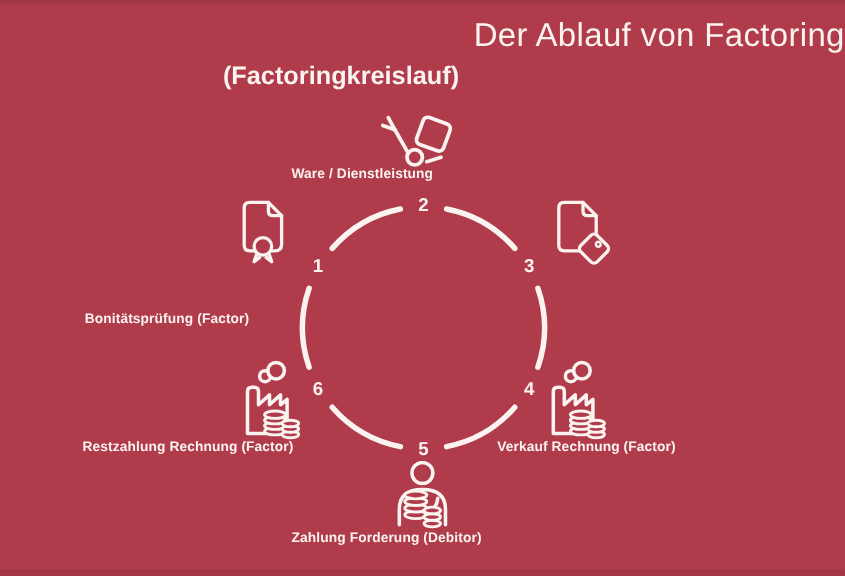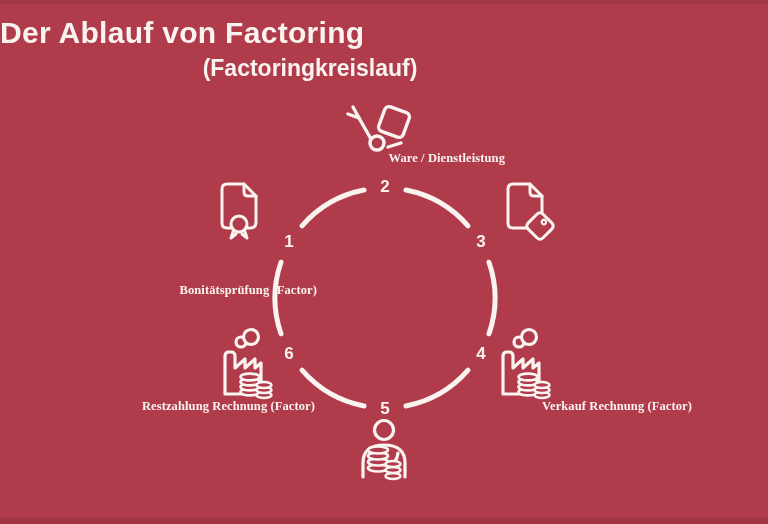--- a/index.html
+++ b/index.html
@@ -3,39 +3,39 @@
 <meta charset="utf-8">
 <style>
   :root { --bg:#B03B4B; --fg:#FAF3EF; }
   * { margin:0; padding:0; box-sizing:border-box; }
   html,body { width:768px; height:524px; }
   body { background:var(--bg); font-family:"Liberation Sans", sans-serif; overflow:hidden; position:relative; }
   .stage { position:absolute; inset:0; }
   .edge-strip { position:absolute; left:0; width:768px; background:rgba(0,0,0,0.08); }
   .edge-top { top:0; height:4px; }
   .edge-bottom { bottom:0; height:6px; }
-  .title { position:absolute; top:16px; left:0; width:768px; text-align:left;
-           color:var(--fg); font-size:30px; font-weight:bold; letter-spacing:0.3px; }
+  .title { position:absolute; top:16px; left:0; width:768px; text-align:right;
+           color:var(--fg); font-size:30px; font-weight:normal; letter-spacing:0.3px; }
   .subtitle { position:absolute; top:55px; left:0; width:620px; text-align:center;
               color:var(--fg); font-size:23px; font-weight:bold; }
   .cycle { position:absolute; left:260px; top:173px; width:250px; height:250px; color:var(--fg); }
   .stepnum { position:absolute; transform:translate(-50%,-50%); color:var(--fg);
              font-size:17px; font-weight:bold; }
   .n1 { left:289px; top:242px; } .n2 { left:385px; top:187px; } .n3 { left:481px; top:242px; }
   .n4 { left:481px; top:354px; } .n5 { left:385px; top:409px; } .n6 { left:289px; top:354px; }
   .ico { position:absolute; color:var(--fg); }
   .ico svg { display:block; width:100%; height:100%; }
   .ico-handtruck { left:344px; top:102px; width:72px; height:50px; }
   .ico-certificate { left:219px; top:181px; width:40px; height:59px; }
   .ico-doctag { left:505px; top:181px; width:52px; height:62px; }
   .ico-factory4 { left:496px; top:326px; width:58px; height:74px; }
   .ico-factory6 { left:218px; top:326px; width:58px; height:74px; }
   .ico-person { left:357px; top:419px; width:56px; height:62px; }
-  .lbl { position:absolute; width:240px; text-align:right; color:var(--fg);
-         font-size:12.5px; font-weight:bold; letter-spacing:0.1px;font-family:Liberation Serif, serif; }
+  .lbl { position:absolute; width:240px; text-align:left; color:var(--fg);
+         font-size:12.5px; font-weight:bold; letter-spacing:0.1px; }
   .lbl-ware { left:265px; top:151px; }
   .lbl-bonitaet { left:77px; top:235px;margin-top:48px; }
   .lbl-verkauf { left:441px; top:235px; }
   .lbl-zahlung-rechnung { left:452px; top:399px; }
   .lbl-restzahlung { left:75px; top:399px; }
   .lbl-zahlung-forderung { left:265px; top:482px; }
 </style>
 </head>
 <body>
 
@@ -142,13 +142,14 @@
         <ellipse cx="21" cy="49" rx="10" ry="3.5" fill="var(--bg)"></ellipse>
         <ellipse cx="21" cy="43" rx="10" ry="3.5" fill="var(--bg)"></ellipse>
         <ellipse cx="21" cy="37" rx="10" ry="3.5" fill="var(--bg)"></ellipse>
         <ellipse cx="21" cy="31" rx="10" ry="3.5" fill="var(--bg)"></ellipse>
         <ellipse cx="36" cy="57" rx="7.5" ry="3" fill="var(--bg)"></ellipse>
         <ellipse cx="36" cy="51" rx="7.5" ry="3" fill="var(--bg)"></ellipse>
         <ellipse cx="36" cy="45" rx="7.5" ry="3" fill="var(--bg)"></ellipse>
       </g>
     </svg>
   </span>
+  <div class="lbl lbl-zahlung-forderung">Zahlung Forderung (Debitor)</div>
 </div>
 
 </body></html>

